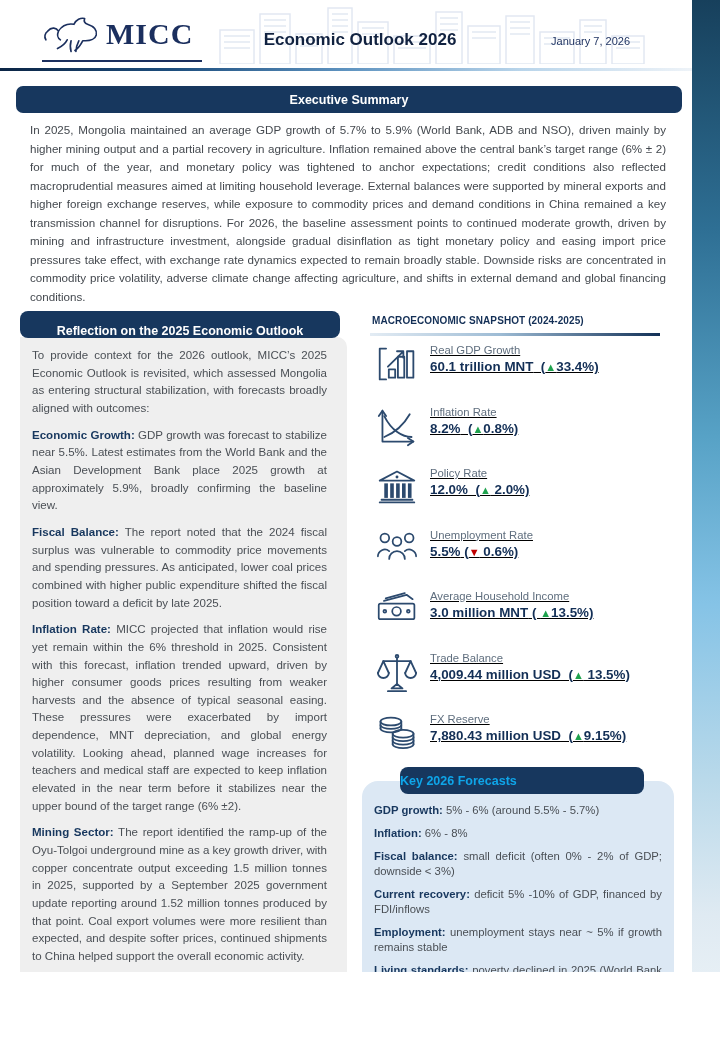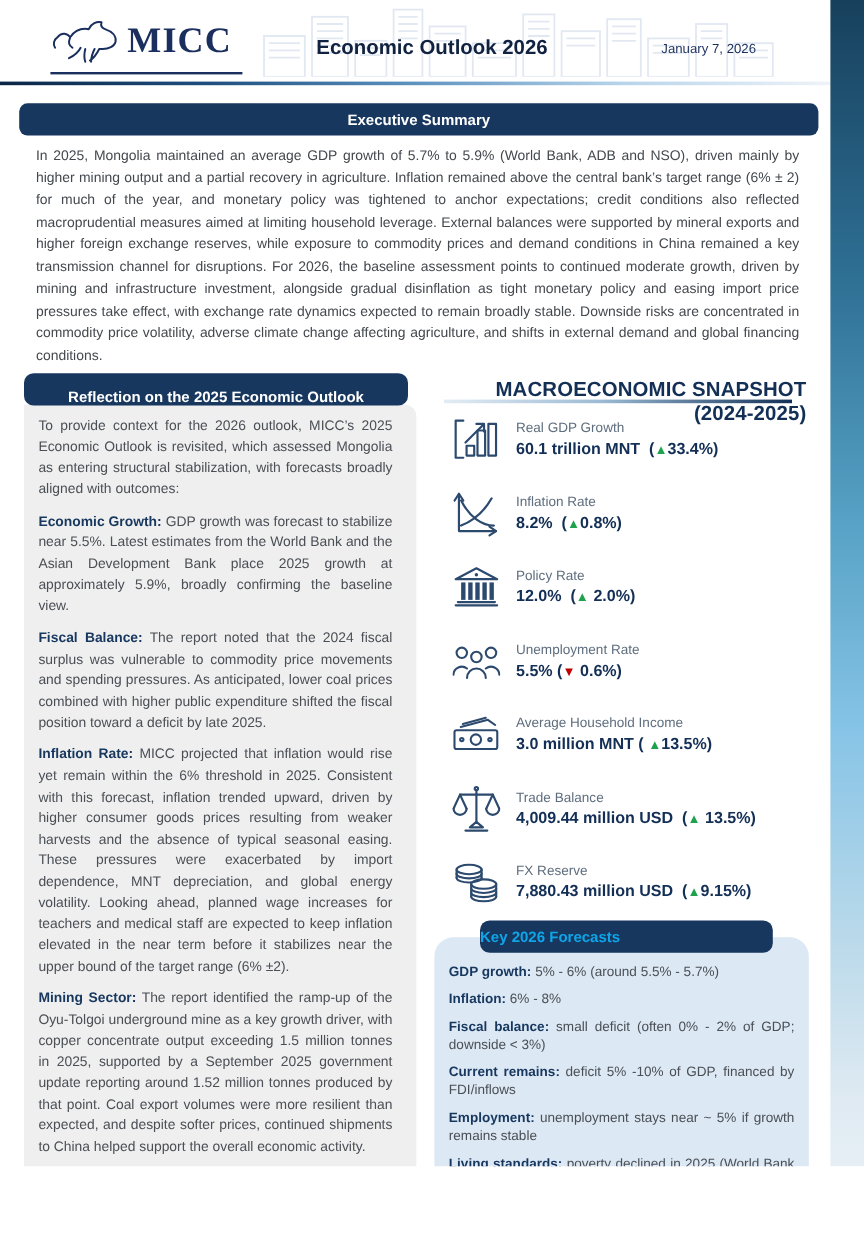--- a/index.html
+++ b/index.html
@@ -28,26 +28,26 @@
 
   
   .refl-banner { position:absolute; left:20px; top:311px; width:320px; height:27px; background:#17375e; border-radius:8px;
     color:#ffffff; font-size:12.5px; font-weight:bold; display:flex; align-items:flex-end; justify-content:center; z-index:2; }
   .refl-box { position:absolute; left:20px; top:337px; width:327px; height:685px; background:#efefef;
     border-radius:0 10px 14px 14px; padding:10px 20px 8px 12px; overflow:hidden; z-index:1; }
   .refl-box p { font-size:11.55px; line-height:1.53; color:#4a4f55; text-align:justify; margin-bottom:9px; }
   .lead { font-weight:bold; color:#17375e; }
 
   
-  .snap-heading { position:absolute; left:372px; top:315px; width:300px; font-size:17px; font-weight:bold; color:#132f56; letter-spacing:0.1px;text-align:right; }
+  .snap-heading { position:absolute; left:372px; top:315px; width:300px; font-size:10px; font-weight:bold; color:#132f56; letter-spacing:0.1px; }
   .snap-rule { position:absolute; left:370px; top:333px; width:290px; height:3px;
     background:linear-gradient(90deg,#e3ecf4 0%,#9dbbd4 40%,#3a6astro 70%,#123056 100%);
     background:linear-gradient(90deg,#e3ecf4 0%,#9dbbd4 45%,#123056 100%); }
   .stats { position:absolute; left:377px; top:344px; width:300px; display:flex; flex-direction:column; gap:17.5px; }
-  .stat { display:flex; align-items:center; min-height:44px; }
+  .stat { display:flex; align-items:flex-start; min-height:44px;text-decoration:underline; }
   .stat-icon { width:40px; flex:0 0 40px; margin-right:13px; color:#2c4a6e; }
   .stat-label { font-size:11.3px; color:#5f6e7e; margin-bottom:3px; }
   .stat-value { font-size:13.4px; font-weight:bold; color:#132f56; white-space:pre; }
   .tri { font-size:11px; }
   .tri.up { color:#1fa24e; }
   .tri.down { color:#c00000; }
 
   
   .fc-box { position:absolute; left:362px; top:781px; width:312px; height:241px; background:#dce8f4;
     border-radius:16px; padding:22px 12px 8px 12px; overflow:hidden; z-index:1; }
@@ -290,20 +290,20 @@
 
   </div>
 
   <div class="fc-banner">
     <span>Key 2026 Forecasts</span>
   </div>
   <div class="fc-box">
     <p><span class="lead">GDP growth:</span><span> 5% - 6% (around 5.5% - 5.7%)</span></p>
     <p><span class="lead">Inflation:</span><span> 6% - 8%</span></p>
     <p><span class="lead">Fiscal balance:</span><span> small deficit (often 0% - 2% of GDP; downside &lt; 3%)</span></p>
-    <p><span class="lead">Current remains:</span><span> deficit 5% -10% of GDP, financed by FDI/inflows</span></p>
+    <p><span class="lead">Current recovery:</span><span> deficit 5% -10% of GDP, financed by FDI/inflows</span></p>
     <p><span class="lead">Employment:</span><span> unemployment stays near ~ 5% if growth remains stable</span></p>
     <p><span class="lead">Living standards:</span><span> poverty declined in 2025 (World Bank estimate 13.1%, down from 14.8% in 2024) and could continue falling if growth holds and inflation eases.</span></p>
   </div>
 
   <div class="edge-strip"></div>
 
 </div>
 
 </body></html>

